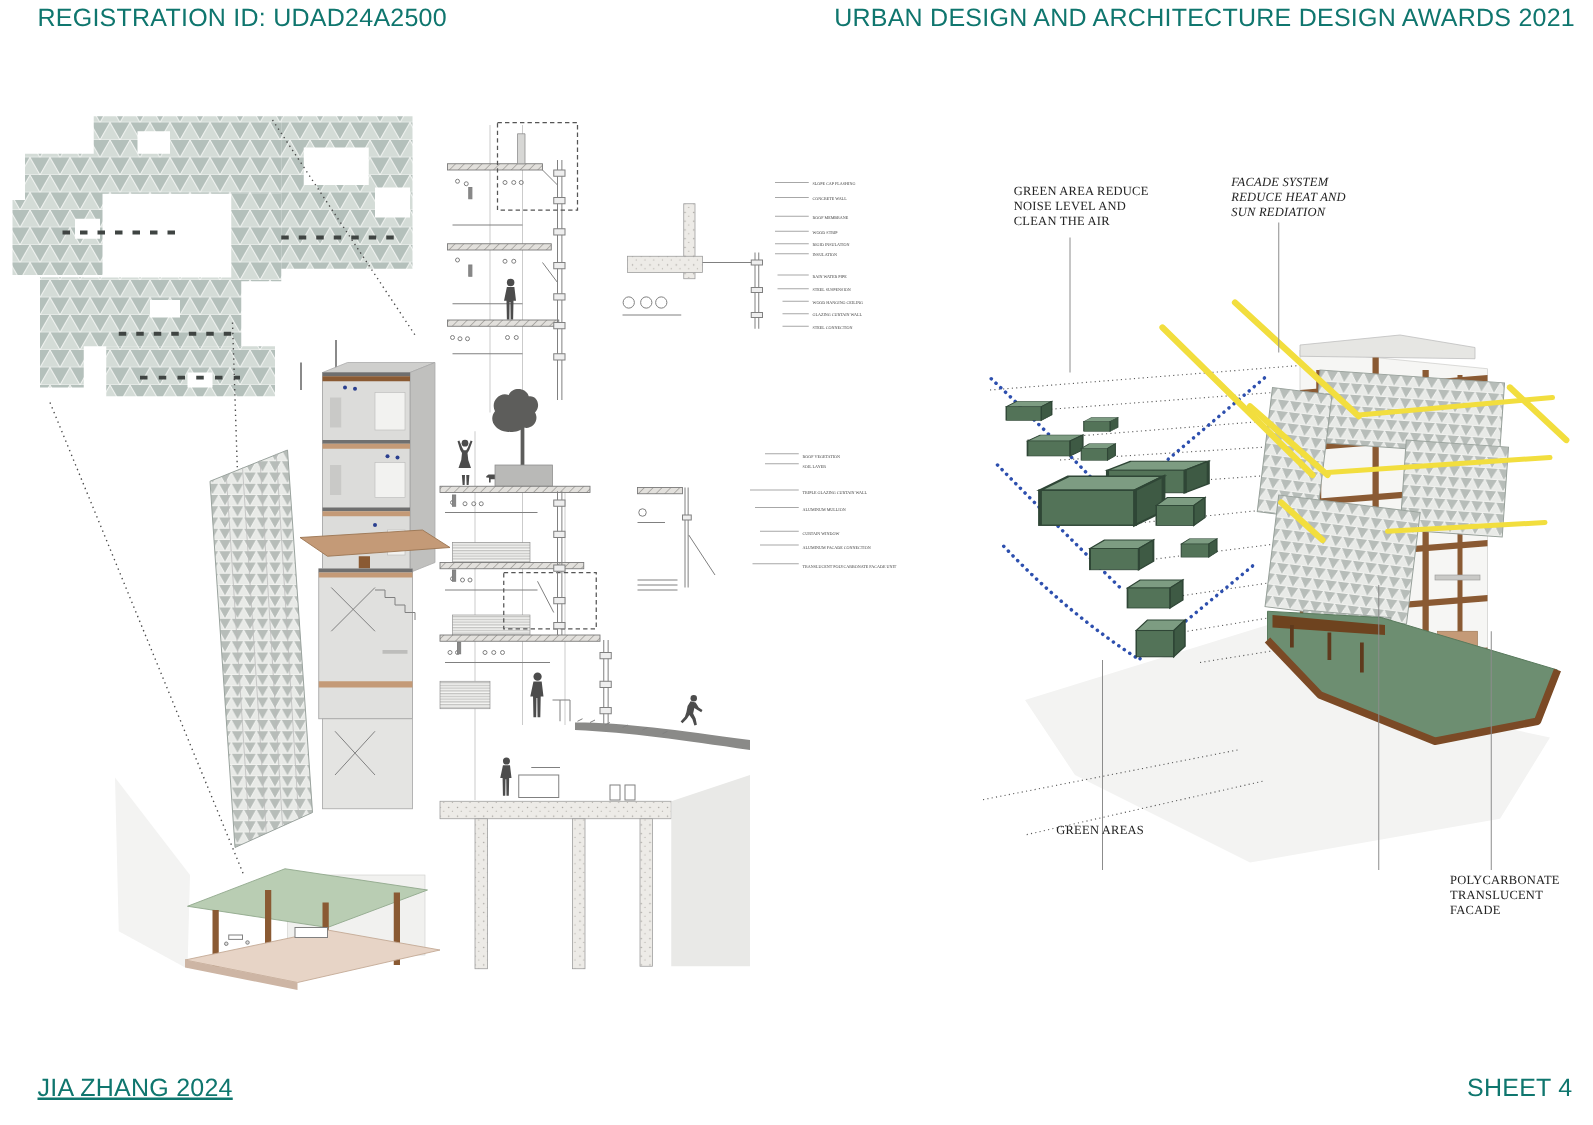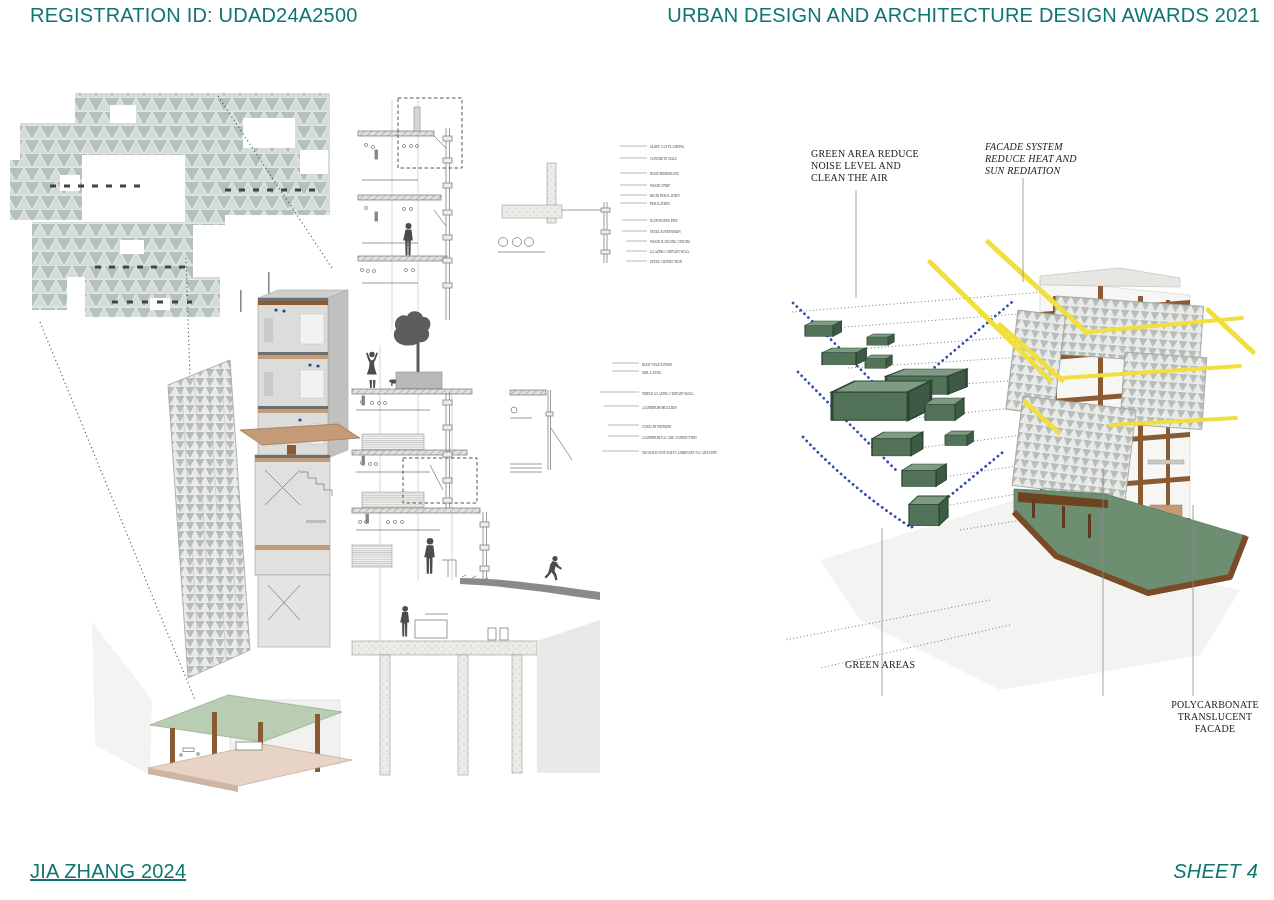--- a/index.html
+++ b/index.html
@@ -2,21 +2,21 @@
 <html style="--c-sun-ray: #f2de3e; --c-blue-dot: #2d4fae; --c-green-box-front: #537358; --c-green-box-top: #7d9c82; --c-green-box-side: #3e5a44; --c-terrain-green: #6d8e71; --c-timber: #8a5a33; --c-canopy: #b9cdb3; --c-floor-tan: #c49a77;"><head>
 <meta charset="utf-8">
 <style>
   html,body{margin:0;padding:0;background:#ffffff;}
   #board{position:relative;width:1274px;height:900px;background:#fff;overflow:hidden;
          font-family:"Liberation Sans",sans-serif;color:#1c1c1c;}
   .hdr{position:absolute;font-size:20px;letter-spacing:0.2px;color:#0f766e;white-space:nowrap;margin-left:20px;}
   #hdr-left{left:10px;top:4px;}
   #hdr-right{right:14px;top:4px;}
   #ftr-left{left:10px;top:860px;text-decoration:underline;}
-  #ftr-right{right:16px;top:860px;font-style:italic;}
+  #ftr-right{right:16px;top:860px;}
   .callout{position:absolute;font-family:"Liberation Serif",serif;font-size:10px;line-height:1.18;
            color:#222;white-space:pre-line;letter-spacing:0.2px;}
   svg{position:absolute;left:0;top:0;}
   .sunray{stroke:var(--c-sun-ray);stroke-width:5;stroke-linecap:round;fill:none;}
   .sunray2{stroke:var(--c-sun-ray);stroke-width:4;stroke-linecap:round;fill:none;}
   .bluearc{stroke:var(--c-blue-dot);stroke-width:2.8;stroke-dasharray:0.1 5.2;stroke-linecap:round;fill:none;}
   .dotlead{stroke:#5a5a5a;stroke-width:0.9;stroke-dasharray:0.9 2.6;fill:none;}
   .dotlead2{stroke:#4a4a4a;stroke-width:1.1;stroke-dasharray:1.1 3;fill:none;}
   .leader{stroke:#9a9a9a;stroke-width:0.7;fill:none;}
   .leaderT{stroke:#8c8c8c;stroke-width:0.8;fill:none;}
@@ -451,17 +451,17 @@
     </g>
   </svg>
 
   <div class="callout" style="left:811px;top:148px;width:135px;">GREEN AREA REDUCE
 NOISE LEVEL AND
 CLEAN THE AIR</div>
   <div class="callout" style="left:985px;top:141px;width:120px;font-style:italic;">FACADE SYSTEM
 REDUCE HEAT AND
 SUN REDIATION</div>
   <div class="callout" style="left:845px;top:659px;width:100px;">GREEN AREAS</div>
-  <div class="callout" style="left:1160px;top:699px;width:110px;text-align:center;">POLYCARBONATE
+  <div class="callout" style="left:1160px;top:699px;width:110px;">POLYCARBONATE
 TRANSLUCENT
 FACADE</div>
 
 </div>
 
 </body></html>

